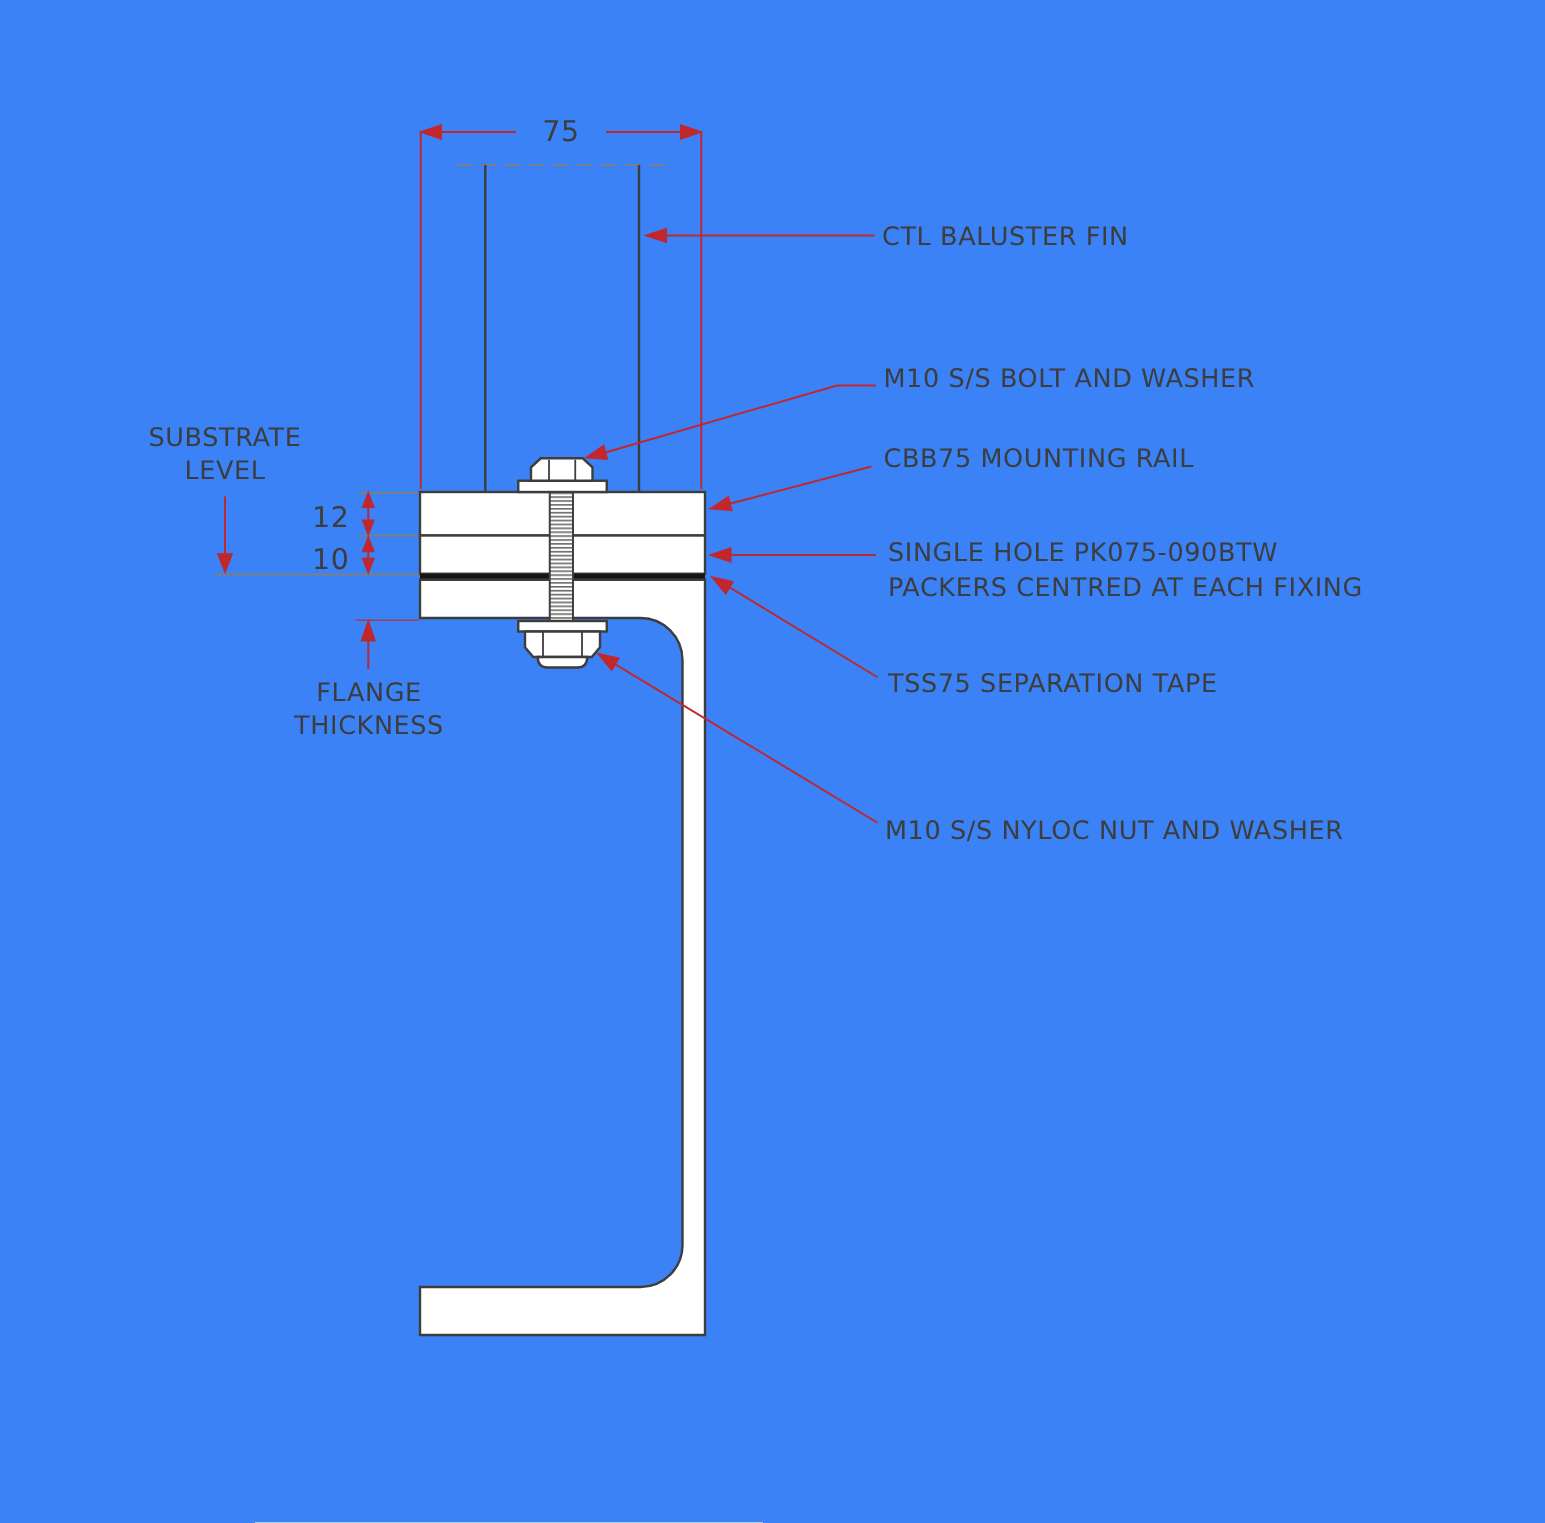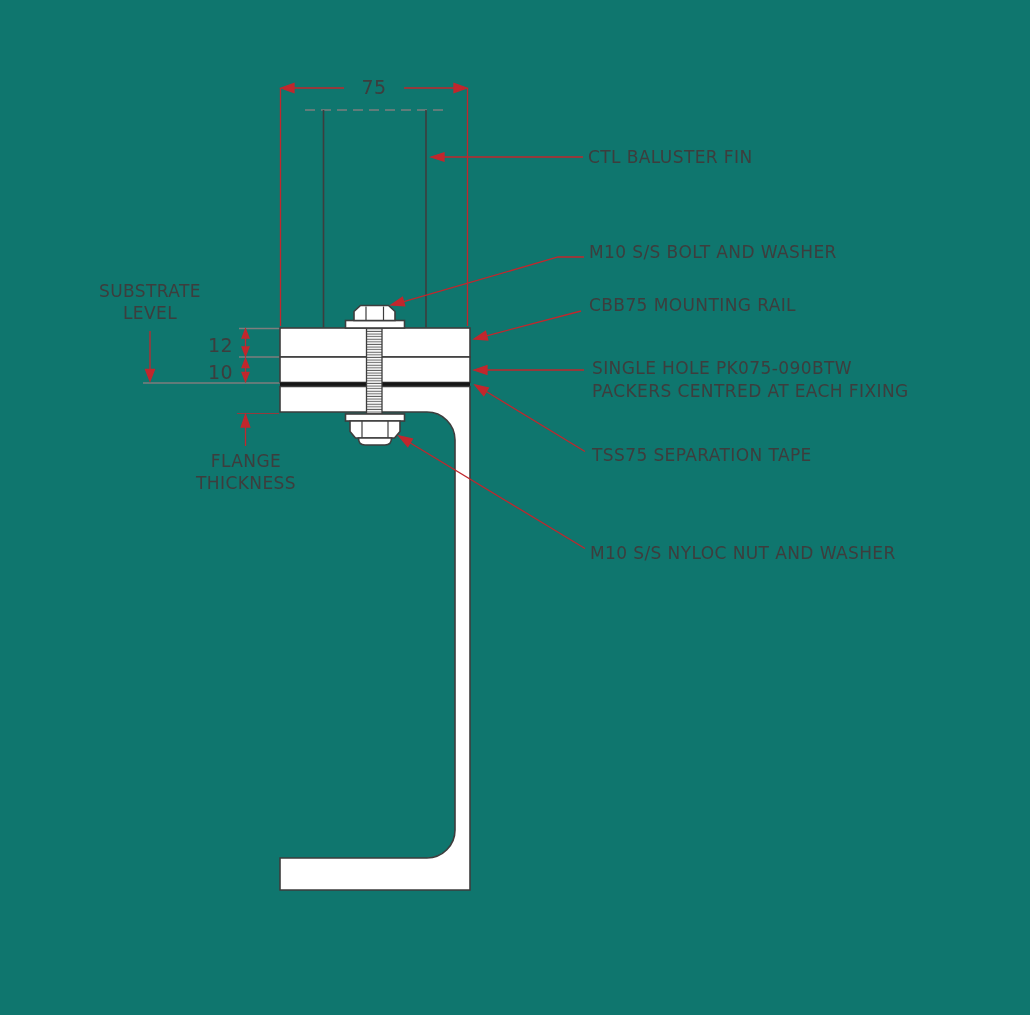--- a/index.html
+++ b/index.html
@@ -1,19 +1,19 @@
 <!DOCTYPE html>
 <html><head>
 <meta charset="utf-8">
 <style>
   html,body{margin:0;padding:0;background:#ffffff;}
   .stage{
     position:relative;
     width:1030px;height:1015px;
-    background:#0f766e;
+    background:#3b82f6;
     overflow:hidden;
     font-family:"DejaVu Sans","Liberation Sans",sans-serif;
   }
   svg text{
     font-family:"DejaVu Sans","Liberation Sans",sans-serif;
     letter-spacing:0.4px;
   }
   .lbl{font-size:17px;}
   .num{font-size:19px;}
 </style>

